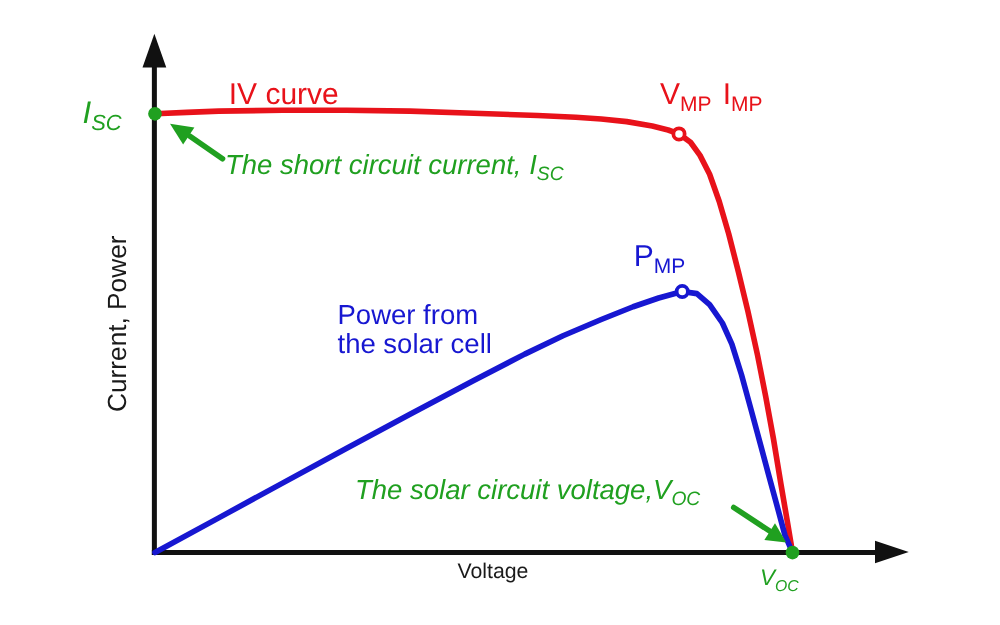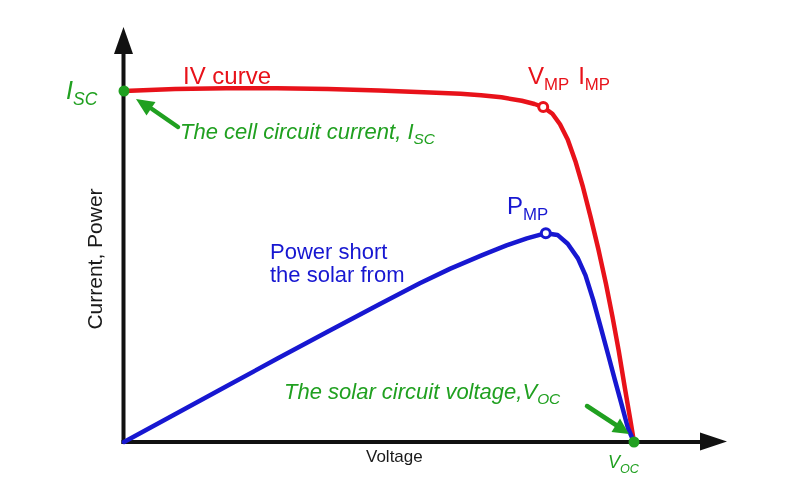--- a/index.html
+++ b/index.html
@@ -83,26 +83,26 @@
   <div class="lbl red" style="left:183px; top:64px; font-size:24px;">IV curve</div>
 
   <div class="lbl red" style="left:528px; top:64px; font-size:24px;"><span>V</span><sub>MP</sub><span class="gap2"></span><span>I</span><sub>MP</sub></div>
 
   <div class="lbl blue" style="left:507px; top:194px; font-size:24px;"><span>P</span><sub>MP</sub></div>
 
   <div class="lbl green" style="left:66px; top:78px; font-size:25px;"><span>I</span><sub>SC</sub></div>
 
   <div class="lbl green" style="left:608px; top:453px; font-size:18px;"><span>V</span><sub>OC</sub></div>
 
-  <div class="lbl green" style="left:180px; top:121px; font-size:22px;"><span>The cell circuit current, </span><span>I</span><sub>SC</sub></div>
+  <div class="lbl green" style="left:180px; top:121px; font-size:22px;"><span>The short circuit current, </span><span>I</span><sub>SC</sub></div>
 
   <div class="lbl green" style="left:284px; top:381px; font-size:22px;"><span>The solar circuit voltage,</span><span>V</span><sub>OC</sub></div>
 
   <div class="lbl blue" style="left:270px; top:240px; font-size:22px; line-height:23px;">
-    <div>Power short</div>
-    <div>the solar from</div>
+    <div>Power from</div>
+    <div>the solar cell</div>
   </div>
 
   <div class="lbl black" style="left:366px; top:448px; font-size:17px;">Voltage</div>
 
   <div class="lbl black ylab" style="left:94px; top:259px; font-size:21px;">Current, Power</div>
 
 </div>
 
 </body></html>

